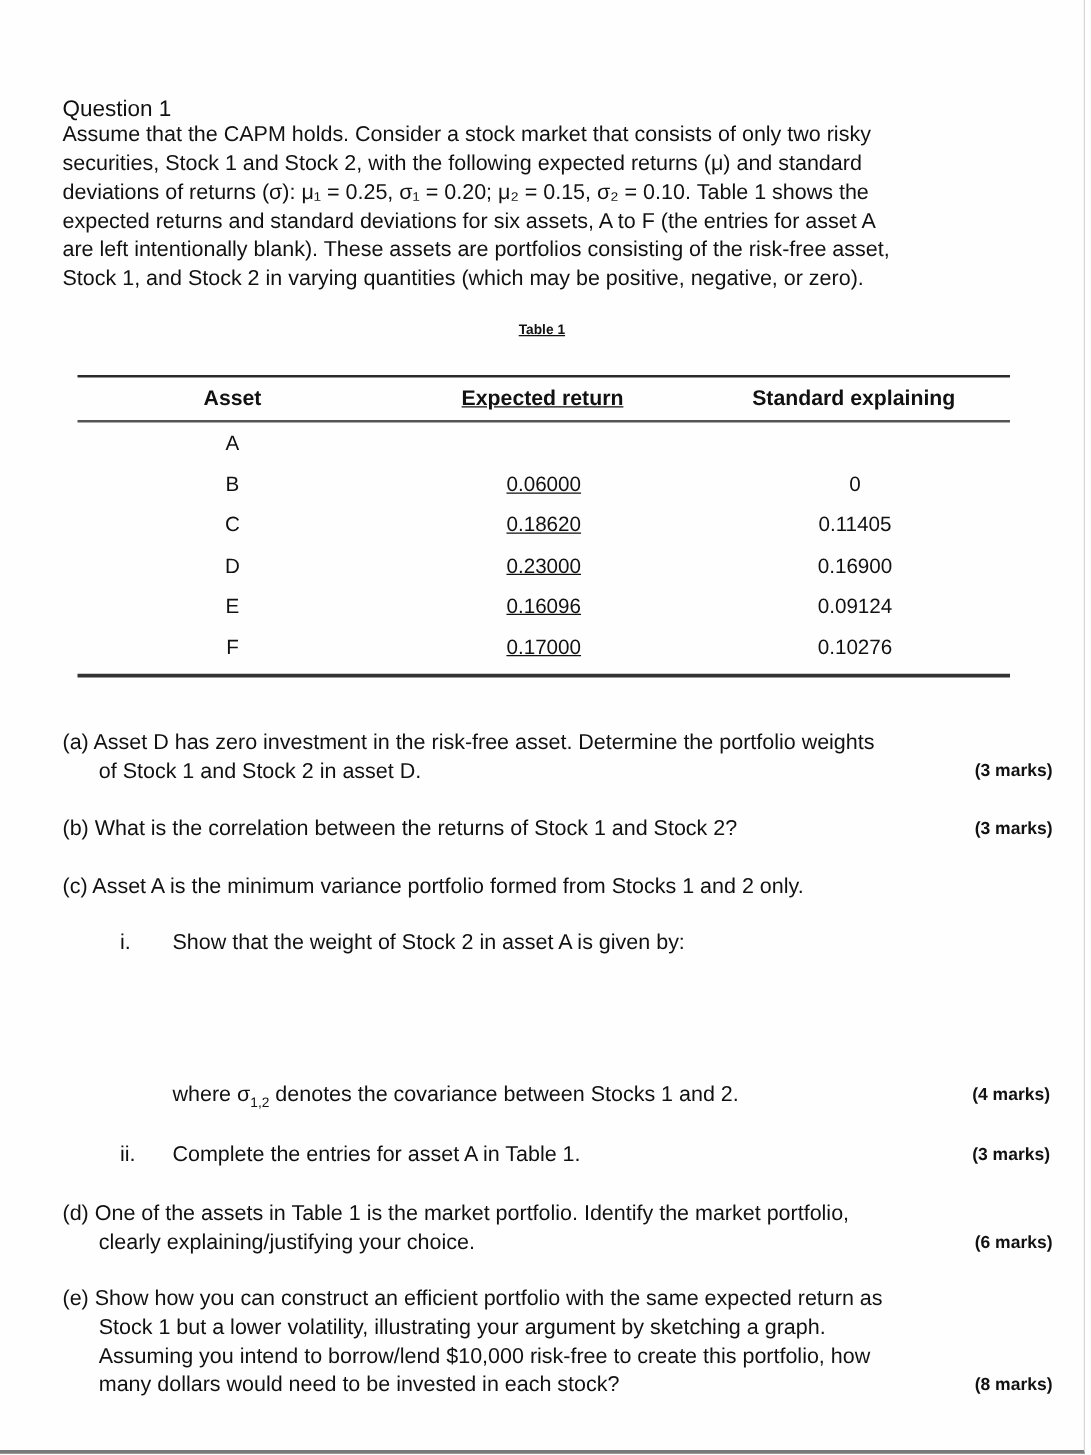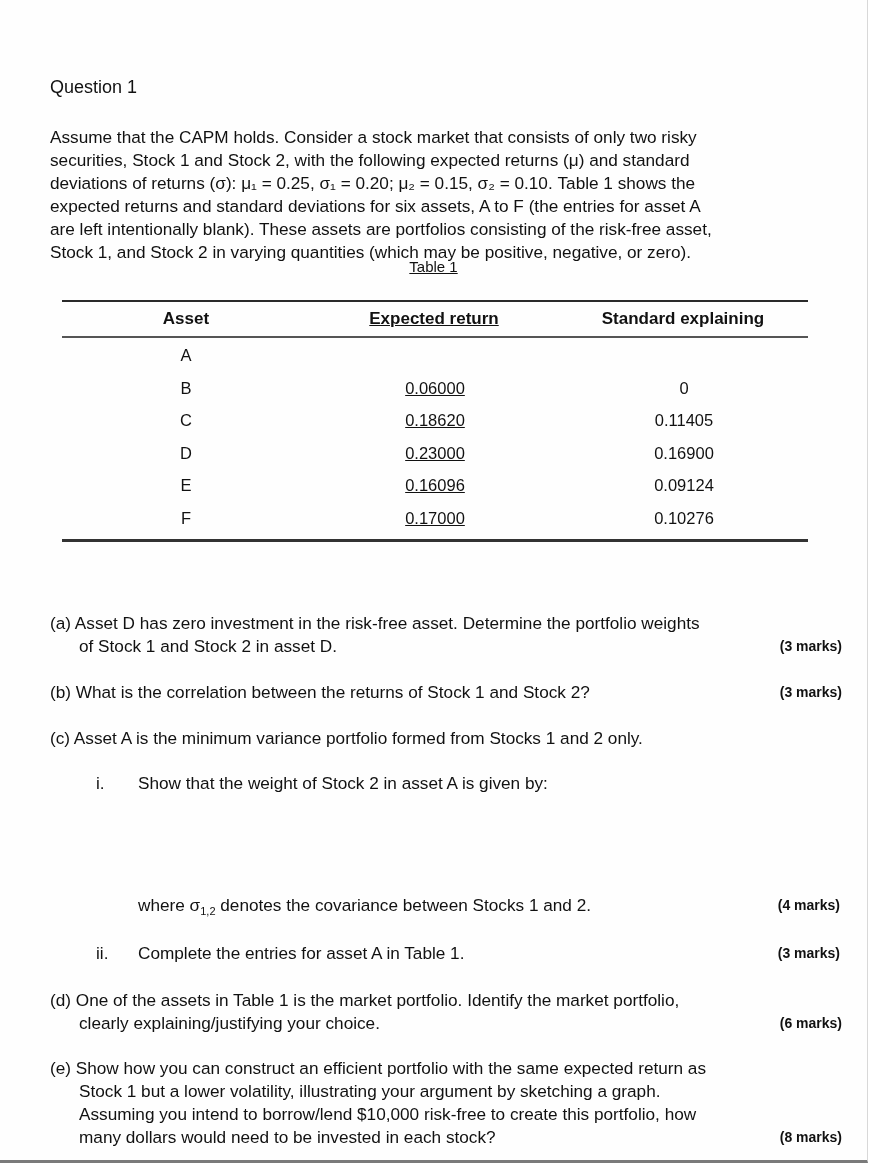--- a/index.html
+++ b/index.html
@@ -31,21 +31,21 @@
     }
     .intro {
       left: 50px; top: 96px;
       width: 790px;
       font-size: 17.2px;
       line-height: 23px;
     }
     .table-caption {
       left: 0; width: 867px; top: 258px;
       text-align: center;
-      font-size: 15px; font-weight: normal;
+      font-size: 11px; font-weight: bold;
       text-decoration: underline;
     }
     .tbl {
       left: 62px; top: 300px;
       width: 746px;
     }
     .rule-thick { height: 2px; background: #2a2a2a; }
     .rule-thin { height: 1.5px; background: #555; }
     .rule-bottom { height: 3px; background: #333; }
     .trow {
@@ -61,21 +61,21 @@
     }
     .c1 { width: 248px; text-align: center; }
     .c2 { width: 248px; text-align: center; margin-left: 0; text-decoration: underline; }
     .c3 { width: 250px; text-align: center; }
     .thead .c1 { padding-left: 0; }
     .tbody { padding-top: 2px; padding-bottom: 4px; }
     .tbody .c1 { width: 248px; }
     .tbody .c2 { width: 250px; }
     .tbody .c3 { width: 248px; }
 
-    .qtext { font-size: 17.2px; line-height: 23px; margin-top: 30px; }
+    .qtext { font-size: 17.2px; line-height: 23px; }
     .marks { font-weight: bold; font-size: 14px; position: absolute; right: 54px; }
     .part-a { left: 50px; top: 582px; width: 790px; }
     .part-a .l2 { padding-left: 29px; }
     .part-b { left: 50px; top: 651px; width: 790px; }
     .part-c { left: 50px; top: 697px; width: 790px; }
     .part-ci-num { left: 96px; top: 742px; }
     .part-ci { left: 138px; top: 742px; }
     .formula {
       left: 345px; top: 786px;
       font-family: "DejaVu Serif", serif;

